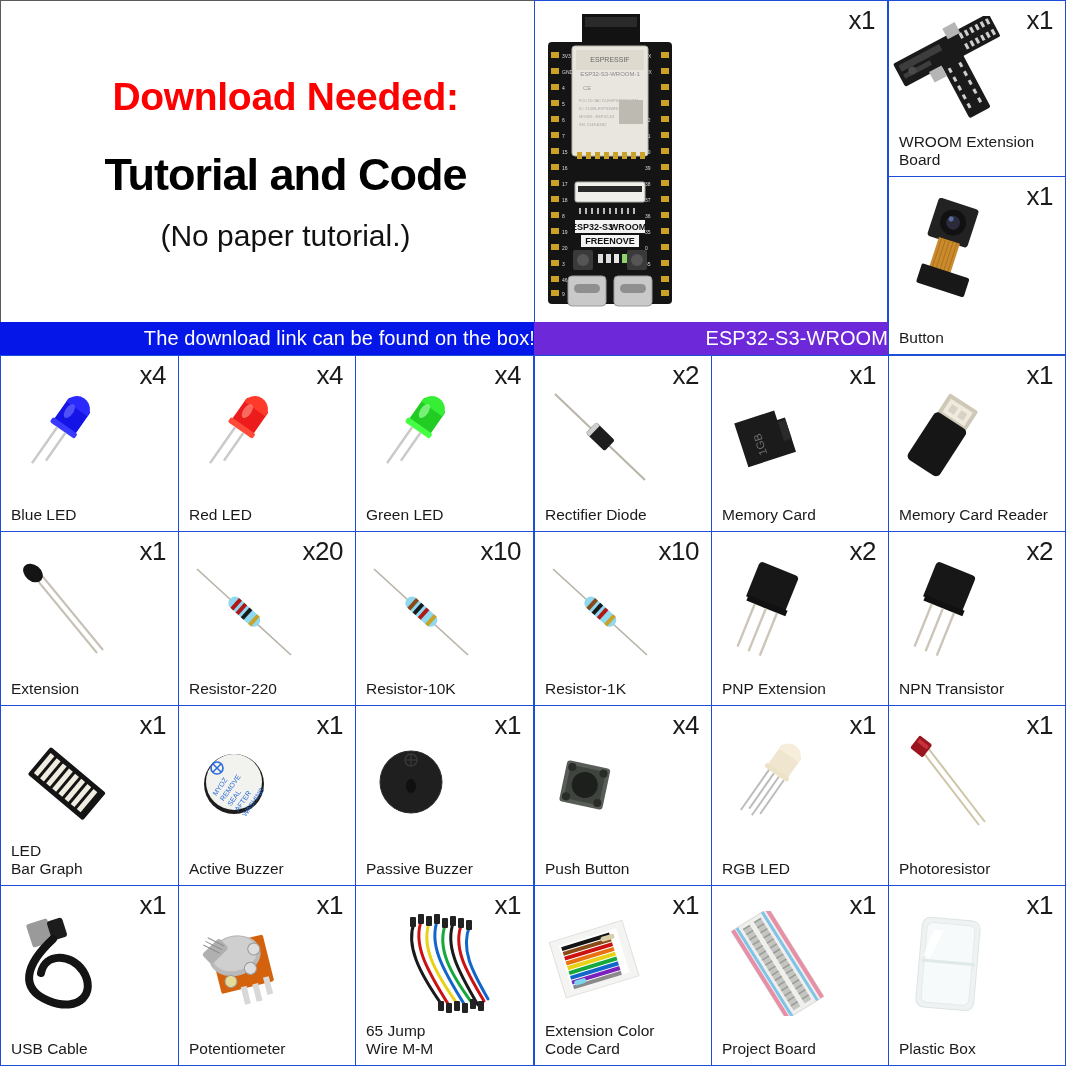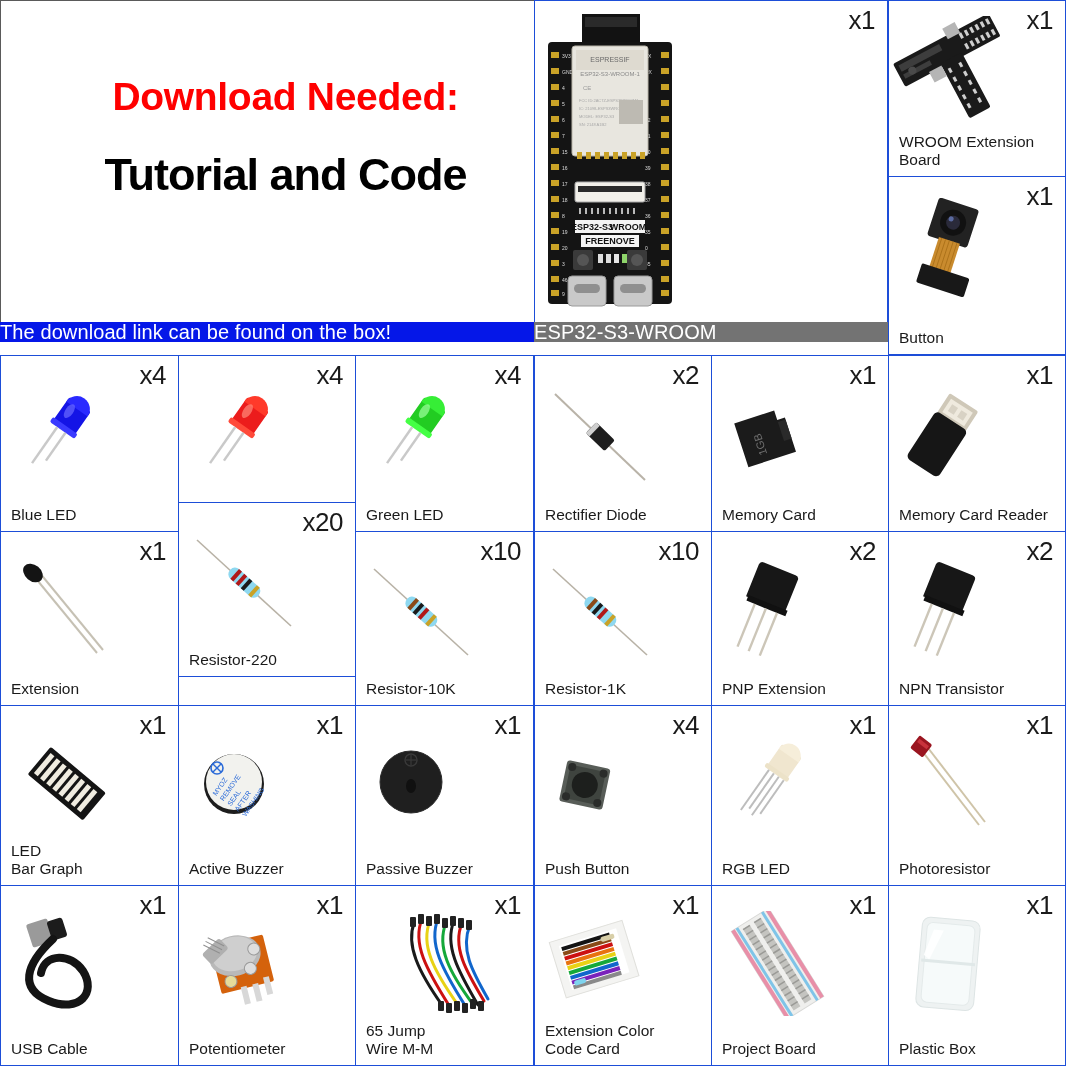--- a/index.html
+++ b/index.html
@@ -35,41 +35,42 @@
   
   .hero { position: absolute; left:0; top:0; width:535px; height:323px;
           border:1px solid #5a5a5a; background:#fff; }
   .hero-inner { position:absolute; left:0; right:0; top:74px; text-align:center;padding-left:36px; }
   .hero-l1 { font-size: 39px; font-weight: bold; color:#ff0000; letter-spacing:-0.3px; }
   .hero-l2 { font-size: 45px; font-weight: bold; color:#000; margin-top: 30px; letter-spacing:-1px;}
   .hero-l3 { font-size: 30px; color:#111; margin-top: 18px; }
 
   
   .banner {
-    position: absolute; height: 20px; top: 322px;
-    display:flex; align-items:center; justify-content:flex-start;
+    position: absolute; height: 33px; top: 322px;
+    display:flex; align-items:center; justify-content:flex-end;
     color:#fff; font-size: 20px; letter-spacing: .1px;
   }
   .banner-blue { left: 0px; width: 535px; background:#0517e8; }
-  .banner-purple { left: 534px; width: 354px; background:#737373; }
+  .banner-purple { left: 534px; width: 354px; background:#6d28d9; }
 
   
   .art svg { display:block; }
 
   
 </style>
 </head>
 <body>
 
 <div class="sheet">
 
   <div class="hero">
     <div class="hero-inner">
       <div class="hero-l1">Download Needed:</div>
       <div class="hero-l2">Tutorial and Code</div>
+      <div class="hero-l3">(No paper tutorial.)</div>
     </div>
   </div>
 
   <div class="cell" style="left:534px; top:0; width:354px; height:323px;">
     <div class="qty">x1</div>
     <div class="art" style="top:8px;bottom:8px;">
       <svg width="150" height="300" viewBox="0 0 150 300">
 
         <rect x="47" y="2" width="58" height="32" fill="#121212"></rect>
         <rect x="50" y="5" width="52" height="10" fill="#2a2a2a"></rect>
@@ -391,21 +392,21 @@
     <div class="art">
       <svg width="120" height="110" viewBox="0 0 120 110">
         <line x1="32" y1="18" x2="96" y2="96" stroke="#c6c1b4" stroke-width="2"></line>
         <line x1="38" y1="15" x2="102" y2="93" stroke="#c6c1b4" stroke-width="2"></line>
         <ellipse cx="32" cy="16" rx="11" ry="8" fill="#141414" transform="rotate(40 32 16)"></ellipse>
       </svg>
     </div>
     <div class="cap">Extension</div>
   </div>
 
-  <div class="cell" style="left:178px; top:502px; width:178px; height:175px;">
+  <div class="cell" style="left:178px; top:531px; width:178px; height:175px;">
     <div class="qty">x20</div>
     <div class="art">
       <svg width="130" height="110" viewBox="0 0 130 110">
         <line x1="18" y1="12" x2="112" y2="98" stroke="#b8b2a6" stroke-width="1.6"></line>
         <g transform="rotate(42 65 55)">
           <rect x="46" y="48" width="38" height="13" rx="6" fill="#8ed8f0"></rect>
           <rect x="52" y="48" width="4" height="13" fill="#b01818"></rect>
           <rect x="59" y="48" width="4" height="13" fill="#b01818"></rect>
           <rect x="66" y="48" width="4" height="13" fill="#1a1a1a"></rect>
           <rect x="76" y="48" width="4" height="13" fill="#c9a227"></rect>

